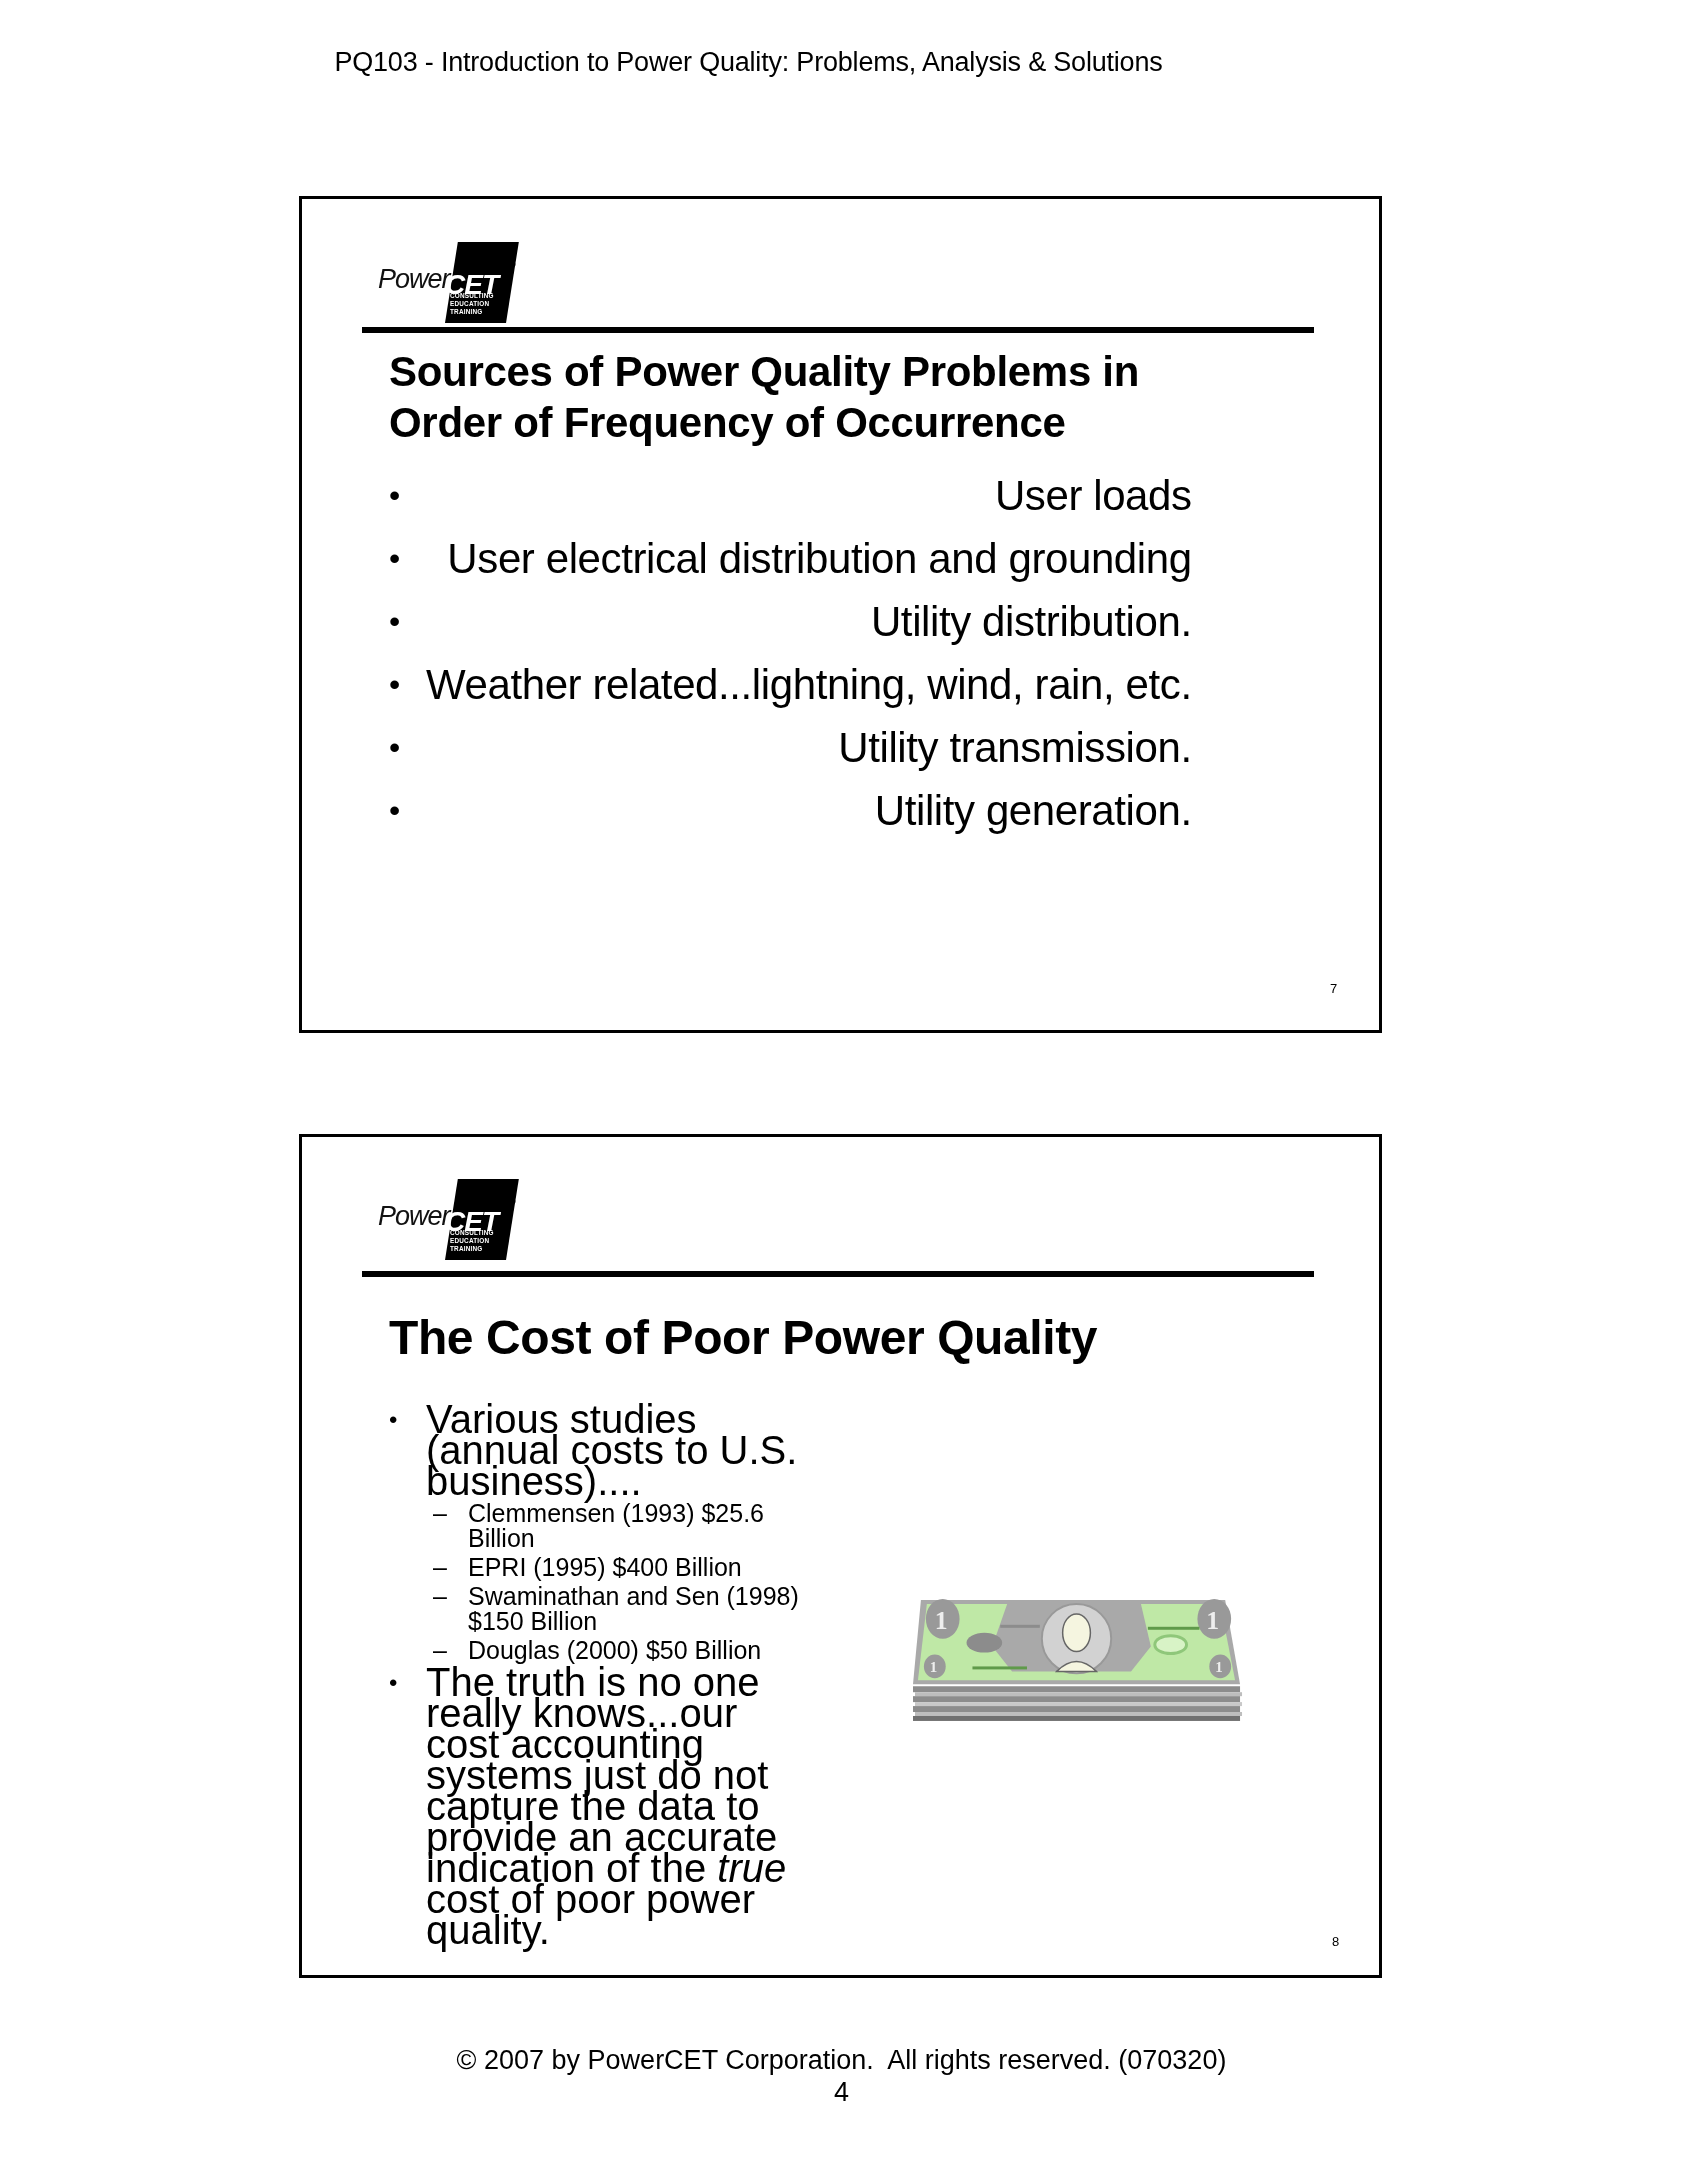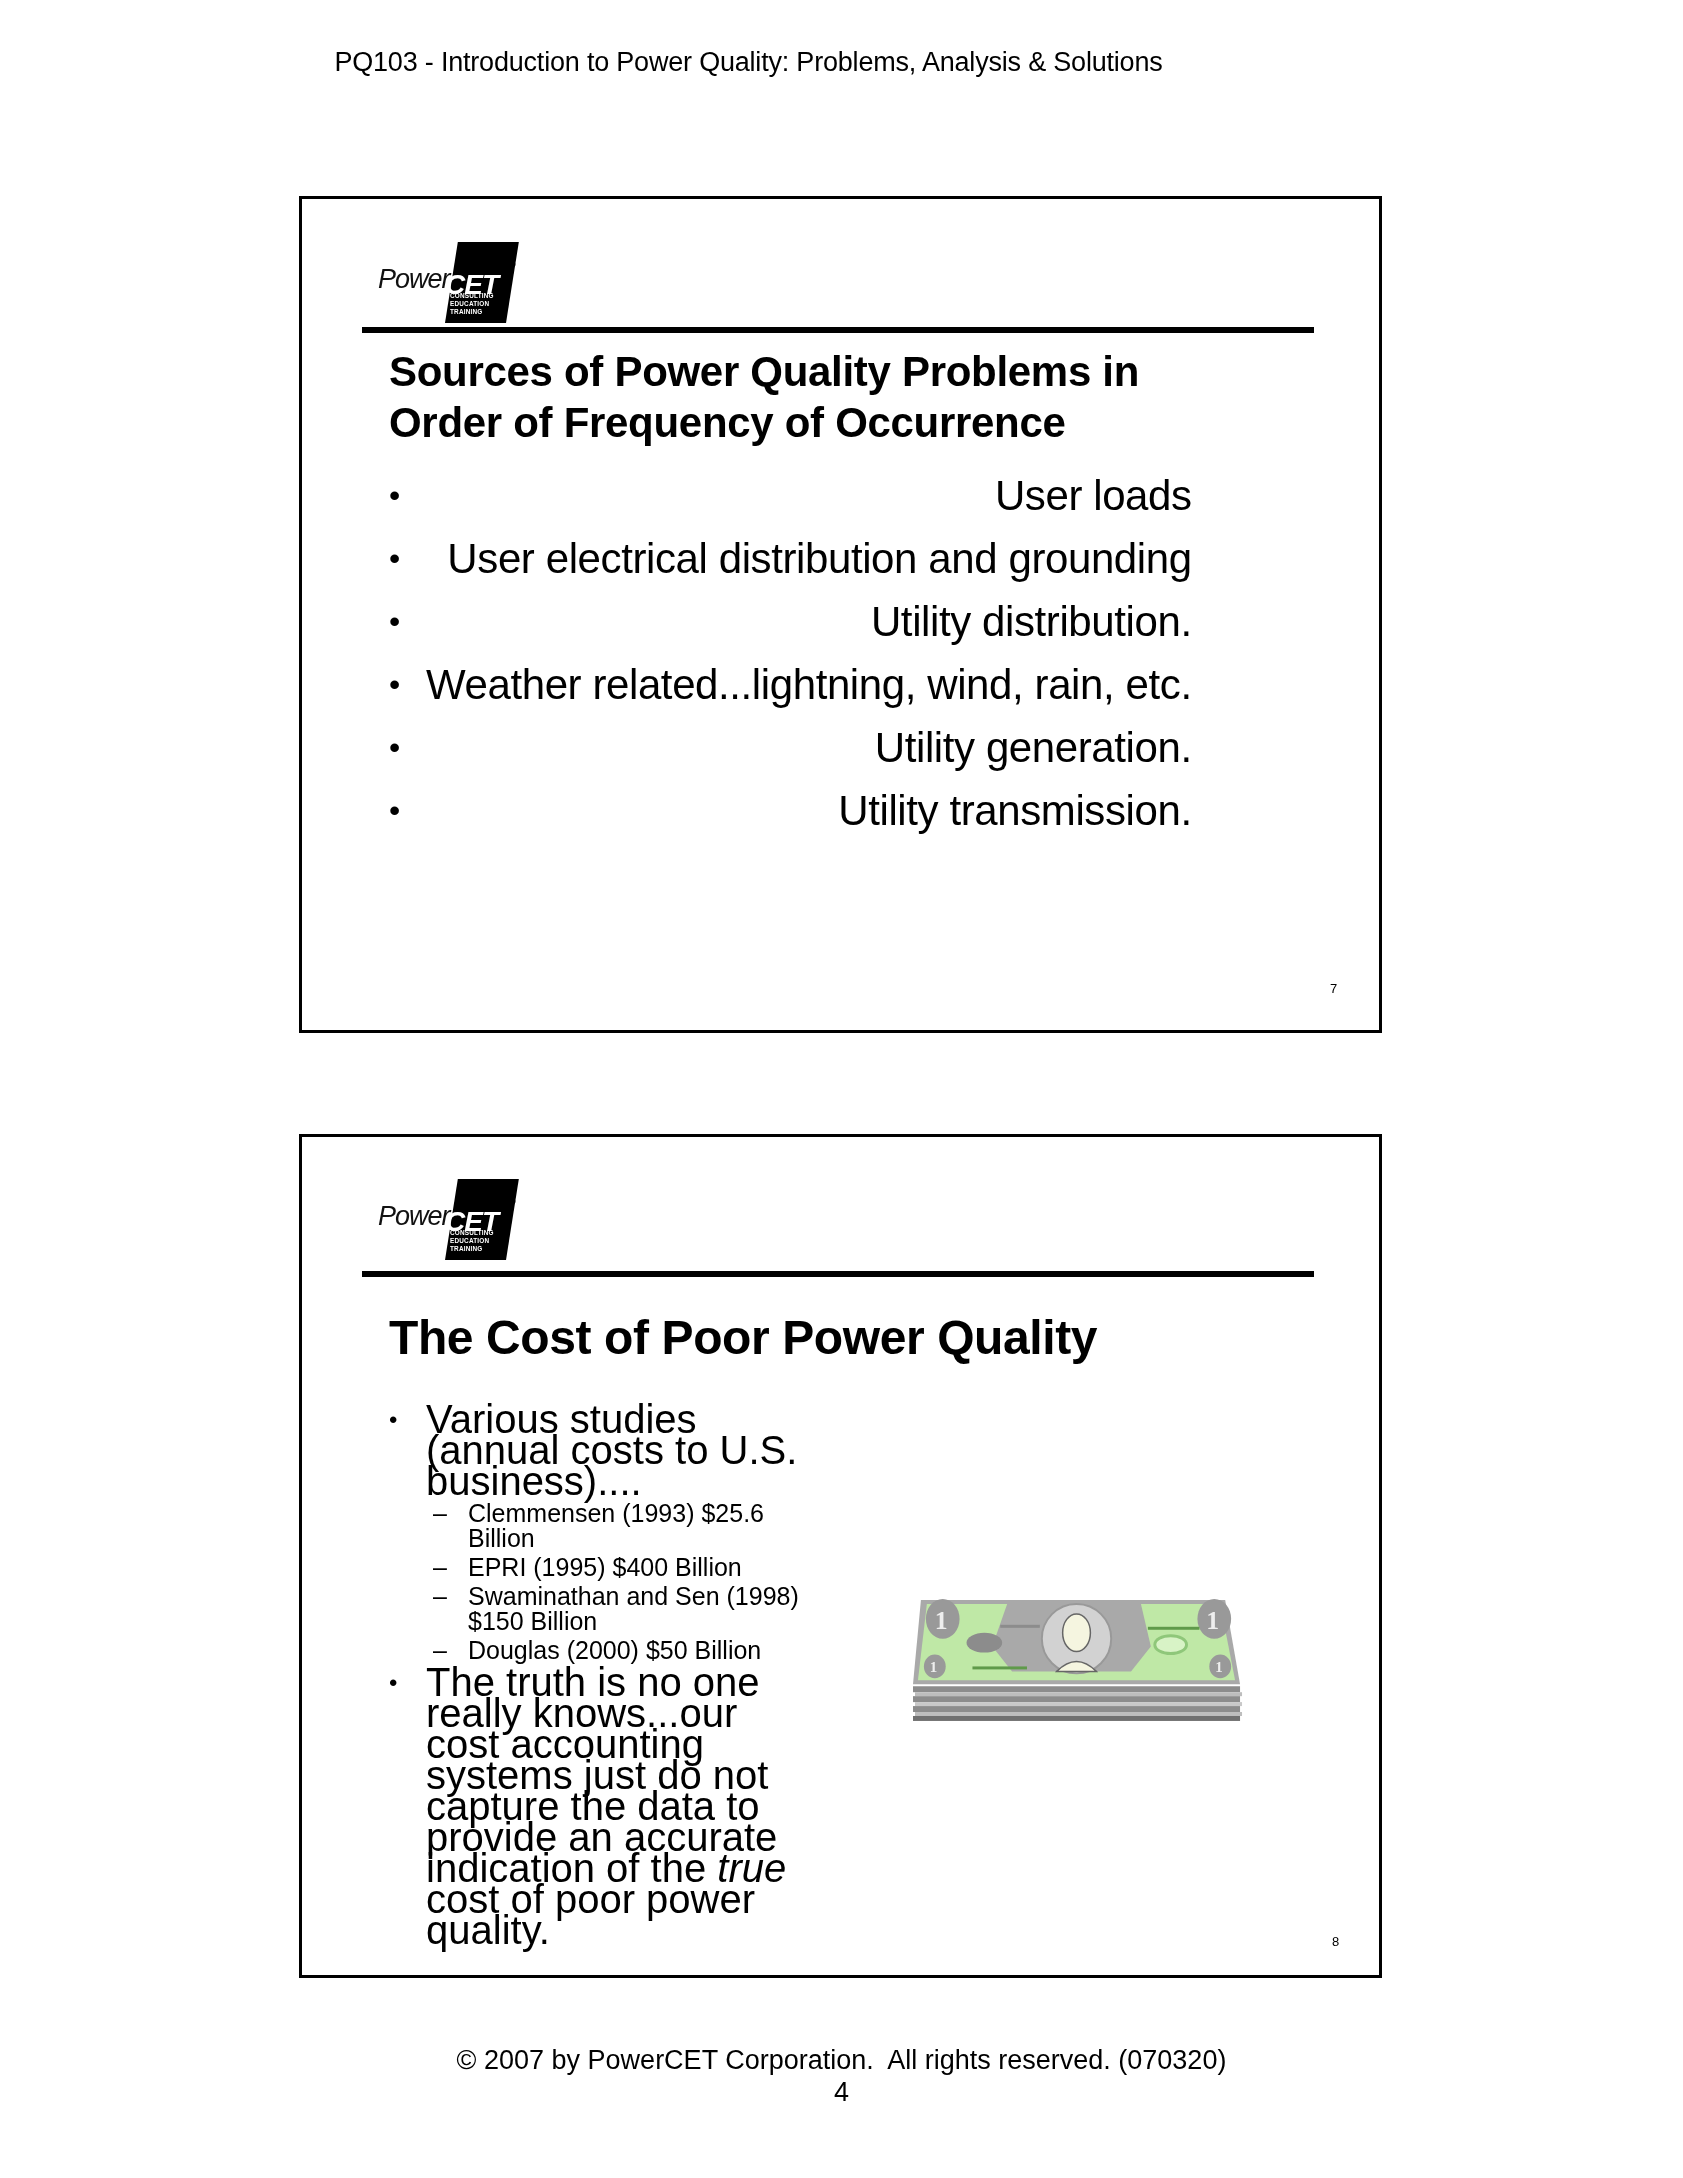--- a/index.html
+++ b/index.html
@@ -106,22 +106,22 @@
   <div class="s1-title">
     <div>Sources of Power Quality Problems in</div>
     <div>Order of Frequency of Occurrence</div>
   </div>
 
   <ul class="s1-list">
     <li>User loads</li>
     <li>User electrical distribution and grounding</li>
     <li>Utility distribution.</li>
     <li>Weather related...lightning, wind, rain, etc.</li>
+    <li>Utility transmission.</li>
     <li>Utility generation.</li>
-    <li>Utility transmission.</li>
   </ul>
 
   <div class="slide-num">7</div>
 </div>
 
 <div class="slide" id="slide2">
   <div class="logo" style="top:42px;">
     <div class="para"></div>
     <span class="power">Power</span>
     <span class="cet">CET</span>

